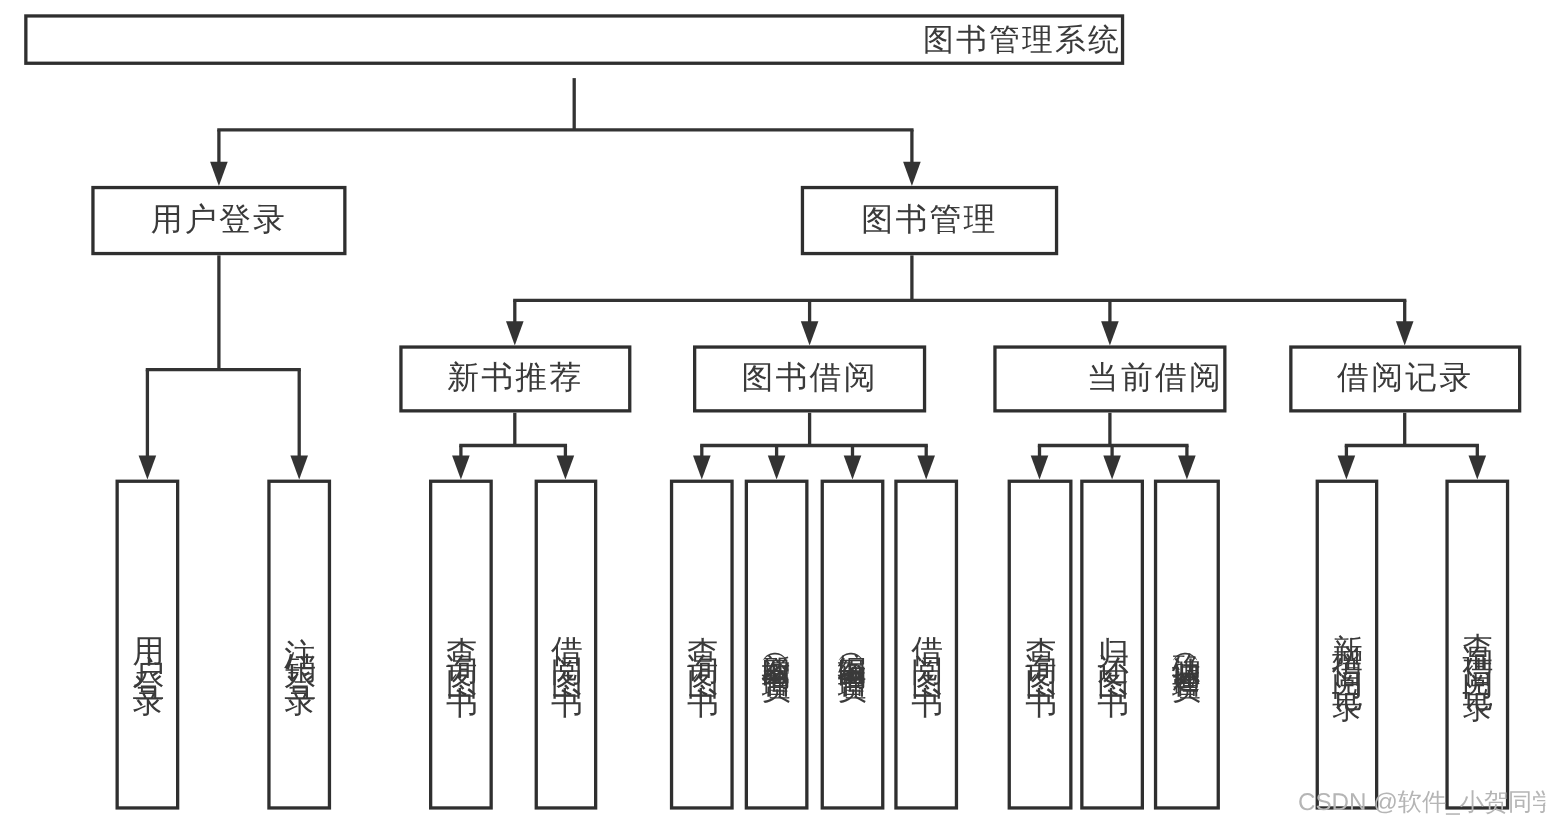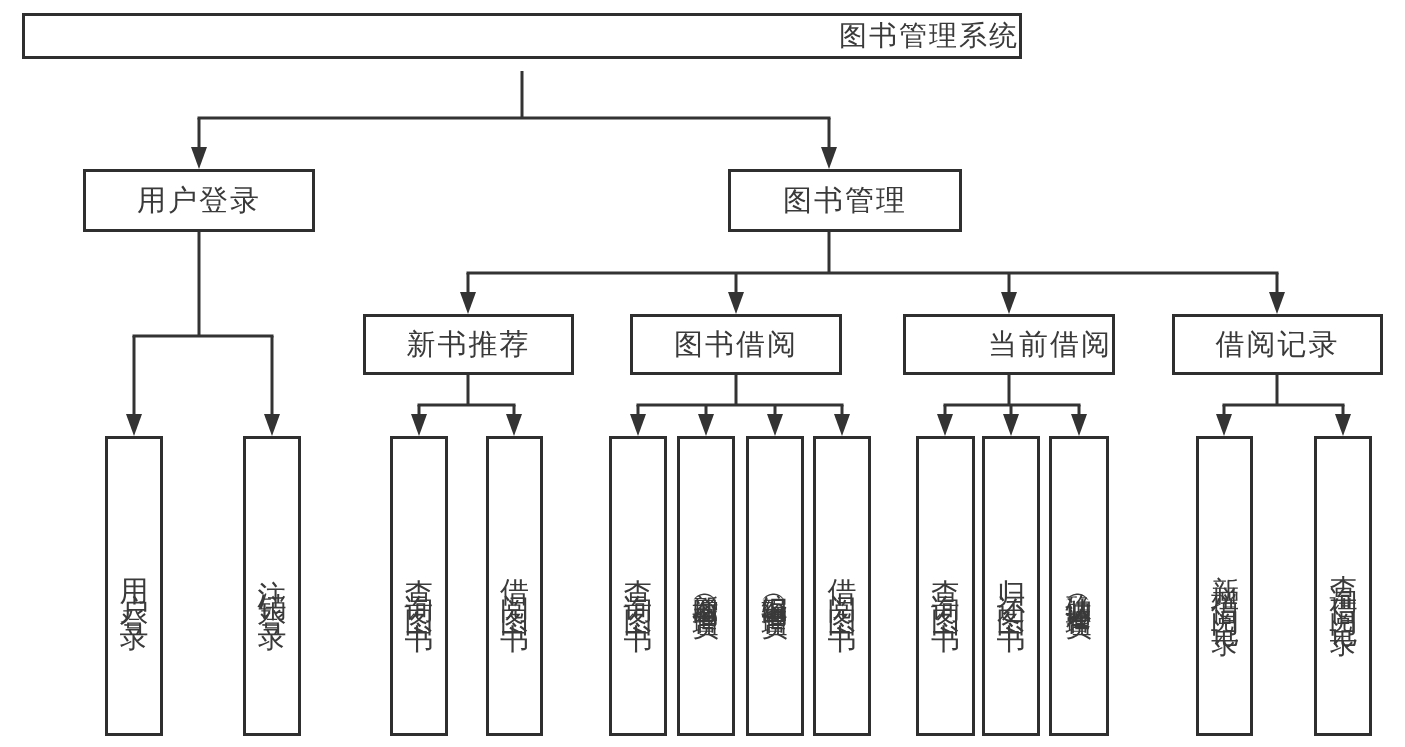--- a/index.html
+++ b/index.html
@@ -201,14 +201,15 @@
     <span class="vtext vlen9">确认归还（管理员）</span>
   </div>
 
   <div class="node" style="left:1196px; top:436px; width:57px; height:300px;">
     <span class="vtext vlen6">新增借阅记录</span>
   </div>
   <div class="node" style="left:1314px; top:436px; width:58px; height:300px;">
     <span class="vtext vlen6">查询借阅记录</span>
   </div>
 
+  <div class="watermark">CSDN @软件_小贺同学</div>
 
 </div>
 
 </body></html>

